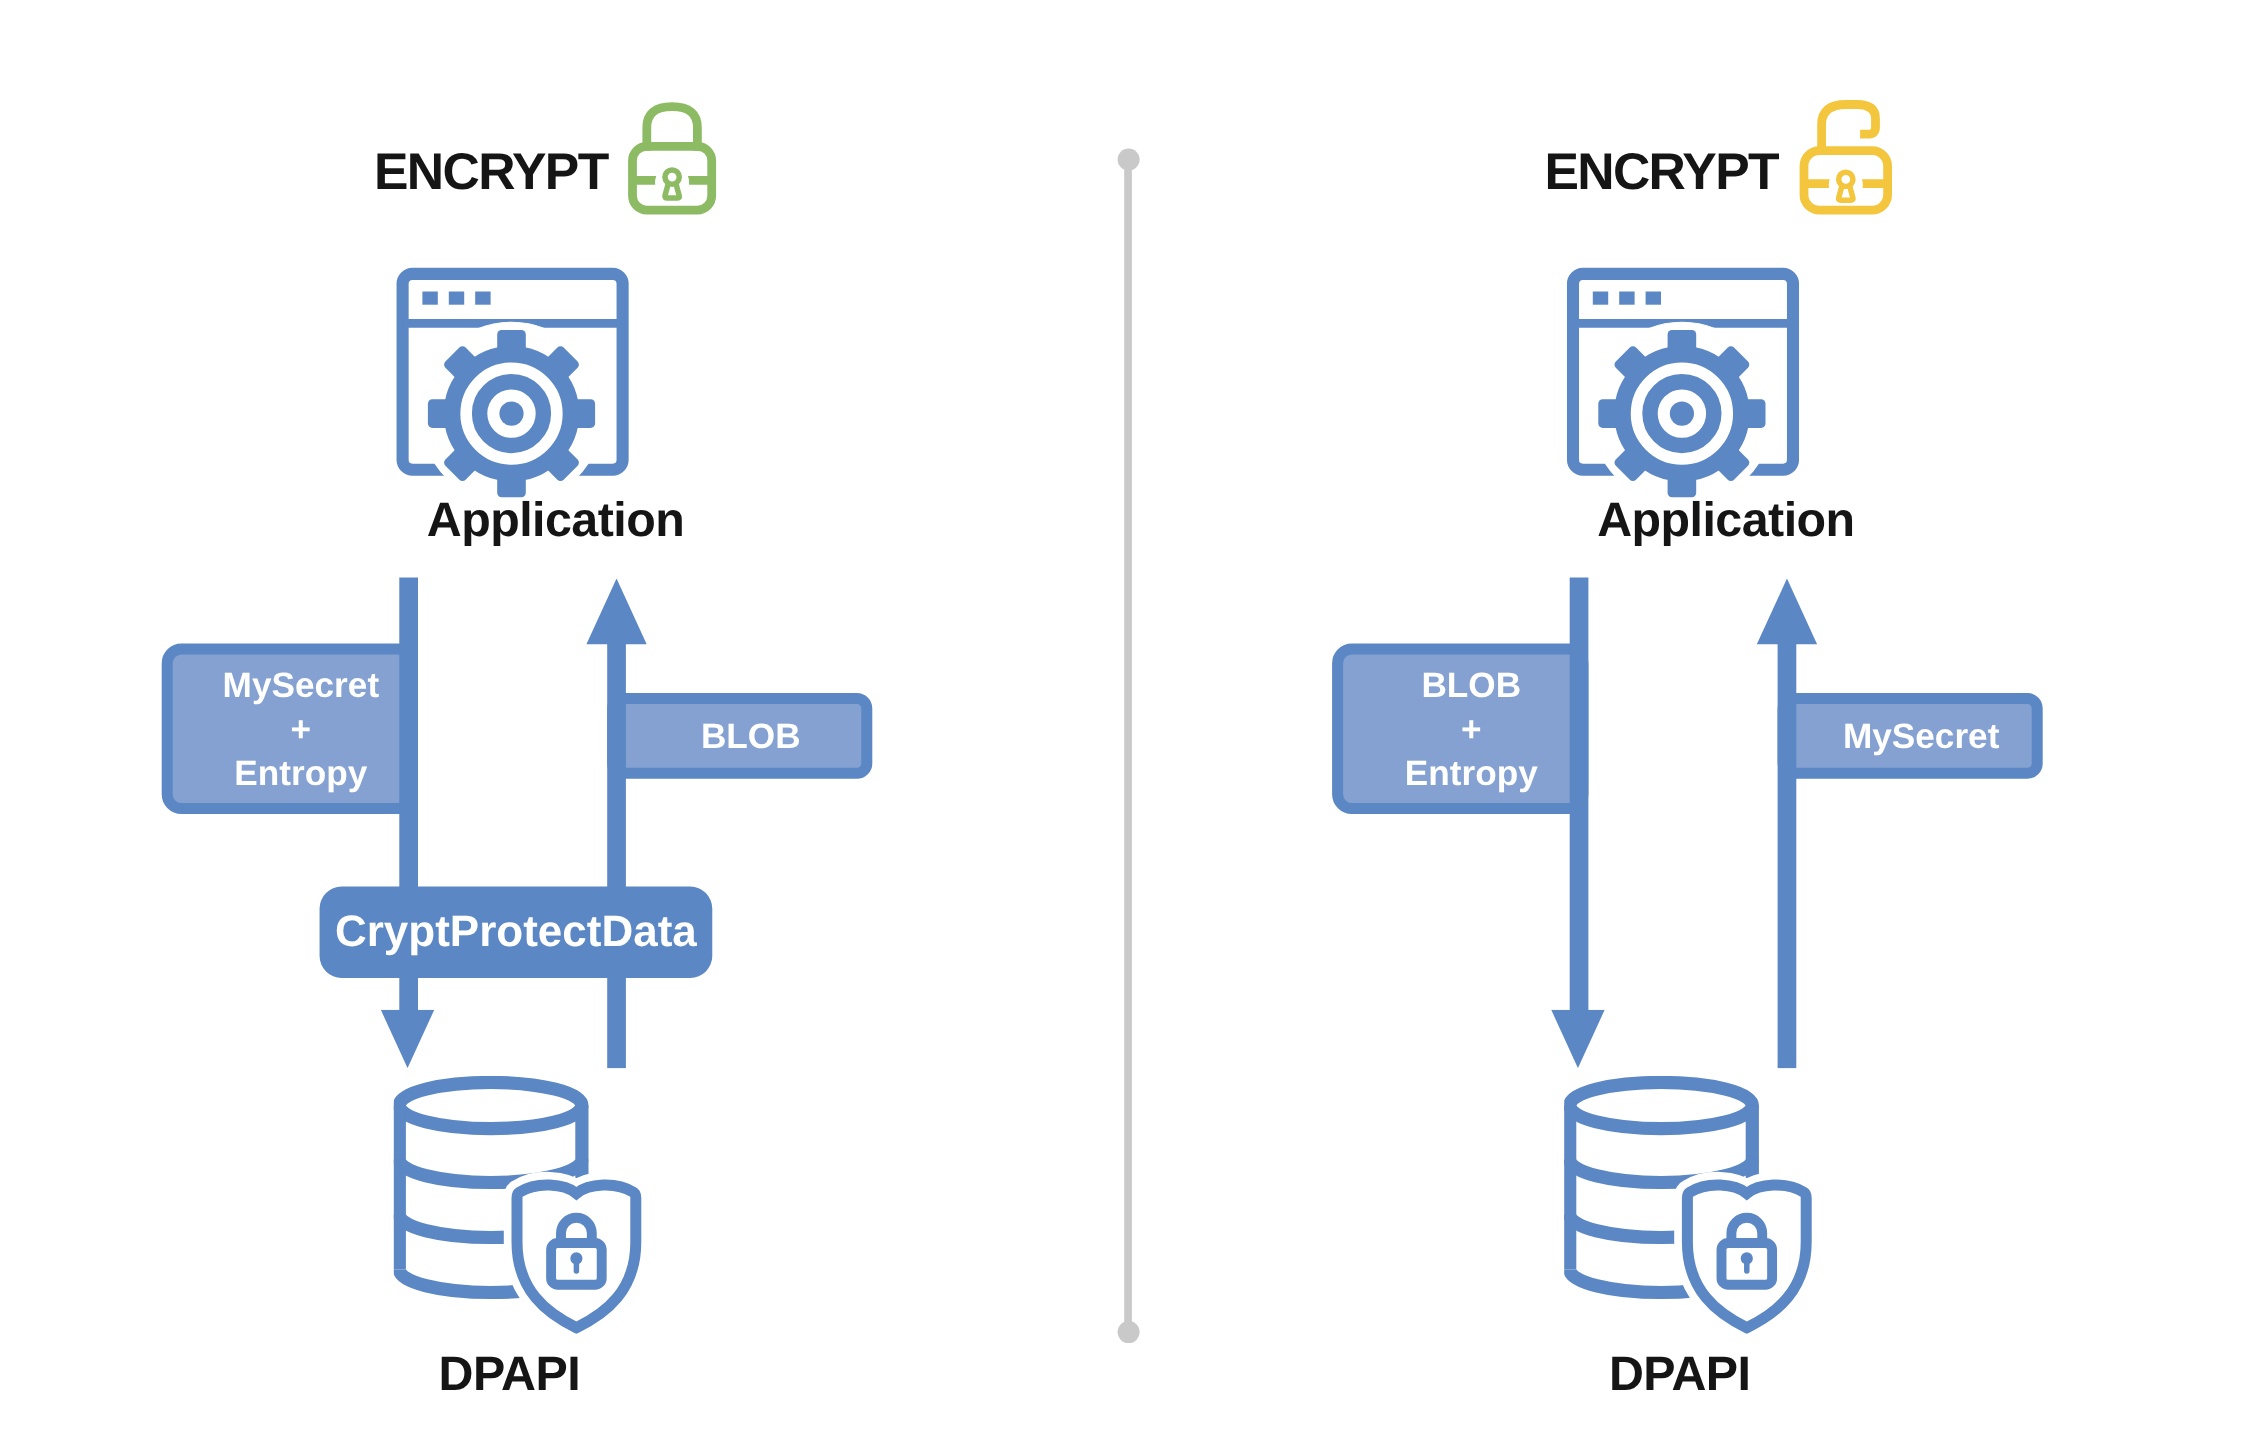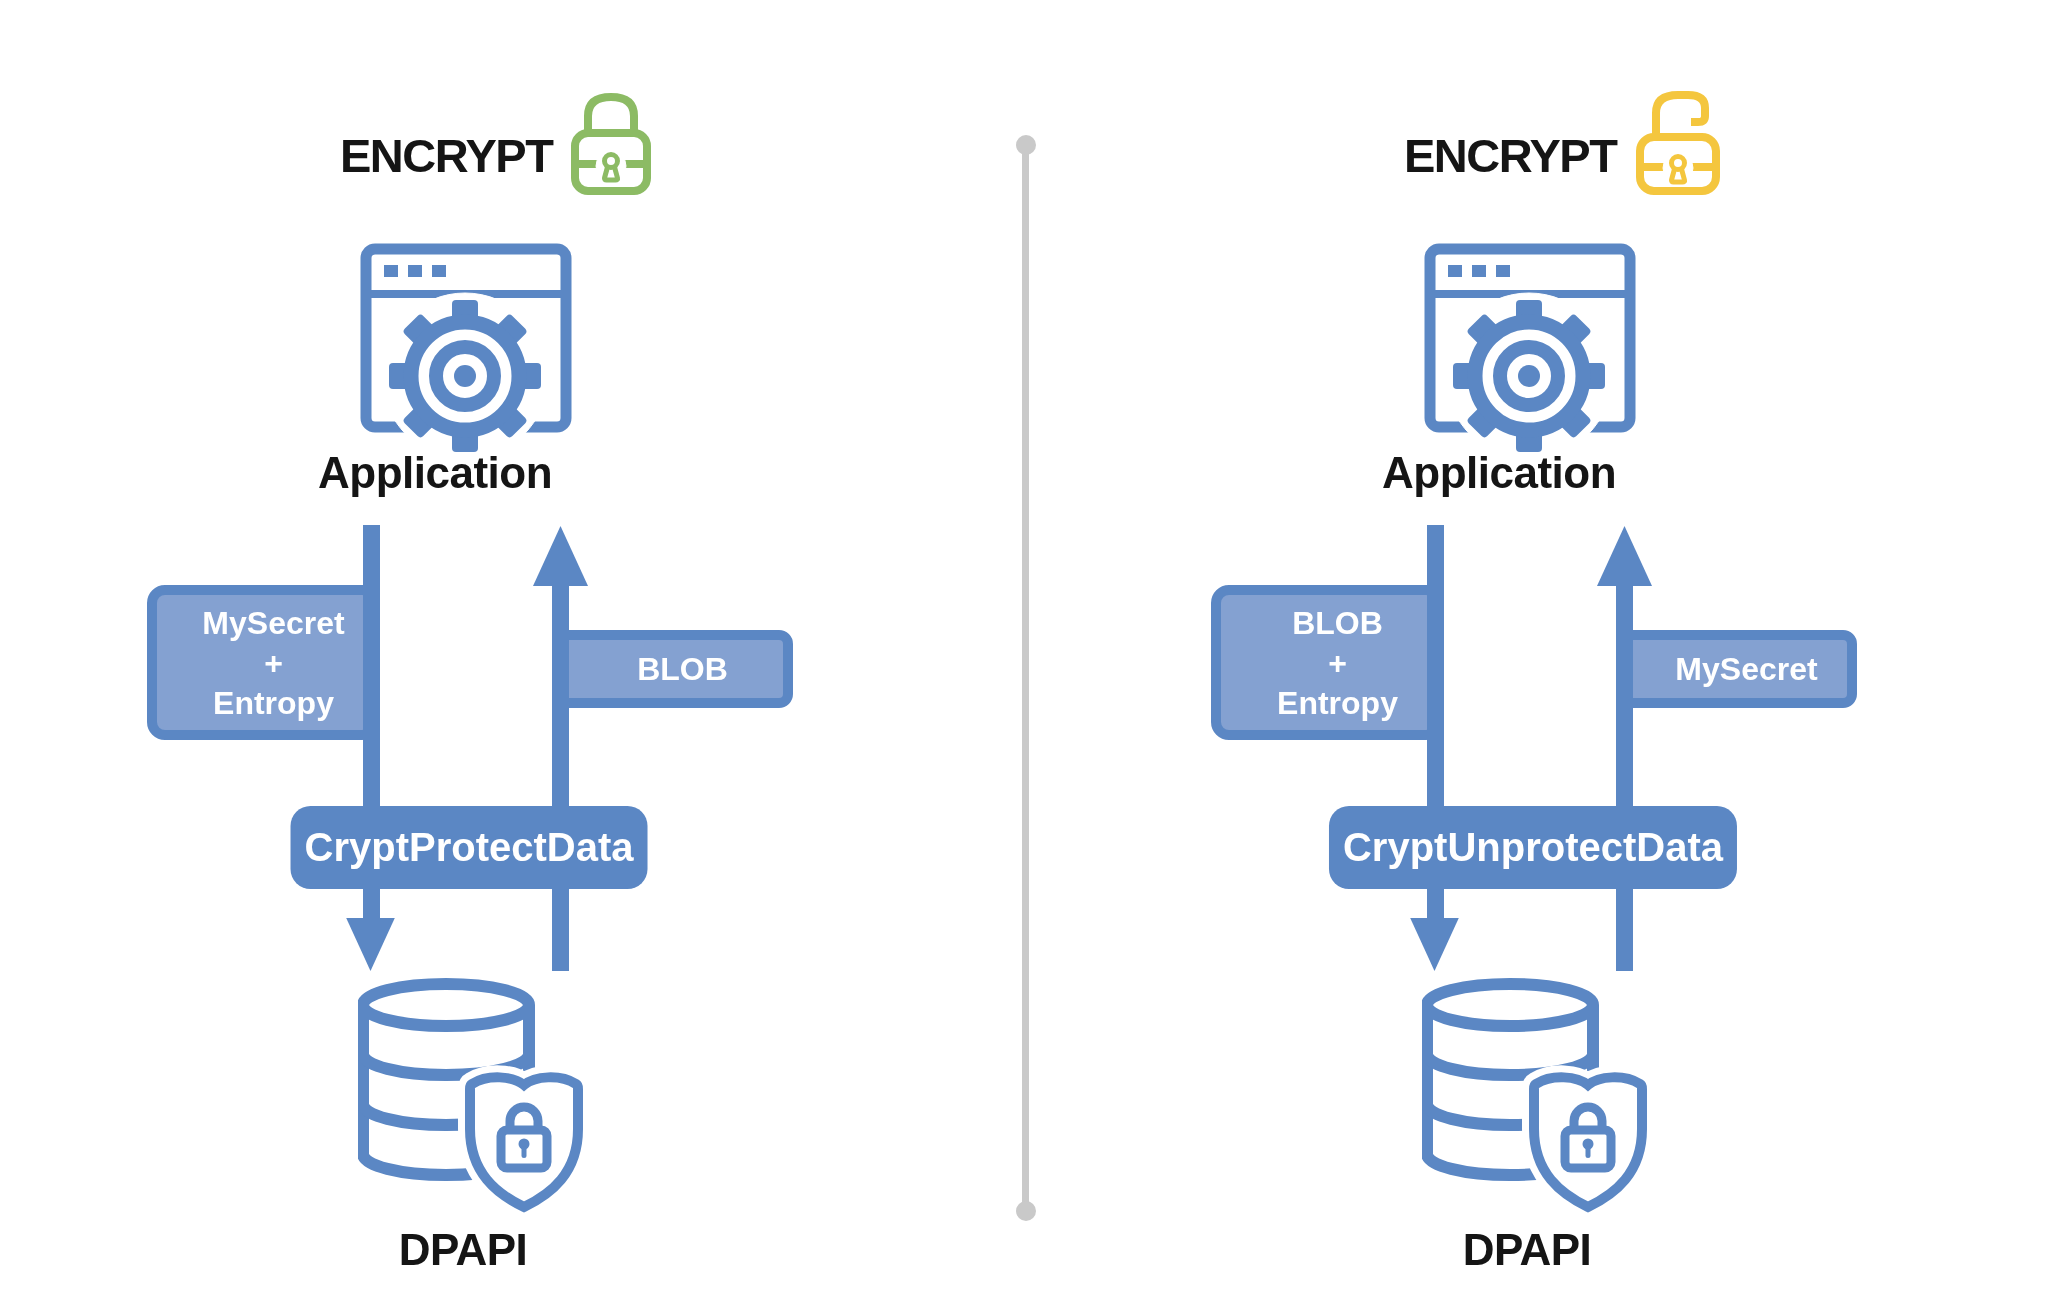--- a/index.html
+++ b/index.html
@@ -22,21 +22,21 @@
   .panel-right{left:1064px;}
 
   
   .title-row{position:absolute;left:340px;top:88px;height:109px;display:flex;align-items:center;gap:18px;}
   .panel-title{font-size:47px;font-weight:700;letter-spacing:-1.5px;color:var(--text-black);padding-top:26px;white-space:nowrap;}
   .lock-icon{width:82px;height:107px;display:block;}
   .lock-icon.open{width:90px;}
 
   
   .app-icon{position:absolute;left:360px;top:242px;width:212px;height:214px;}
-  .app-label{position:absolute;left:318px;top:448px;width:272px;text-align:left;
+  .app-label{position:absolute;left:350px;top:448px;width:272px;text-align:right;
              font-size:44px;font-weight:700;letter-spacing:-0.5px;color:var(--text-black);}
 
   
   .shaft{position:absolute;width:17px;background:var(--blue);z-index:3;}
   .down-shaft{left:363px;top:525px;height:397px;}
   .up-shaft{left:552px;top:583px;height:388px;}
   .arrowhead{position:absolute;z-index:5;display:block;}
   .up-arrowhead{left:533px;top:526px;width:55px;height:60px;}
   .down-arrowhead{left:343px;top:918px;width:55px;height:53px;}
 
@@ -207,21 +207,20 @@
 
     <div class="io-box input-box">
       <div class="io-line">BLOB</div>
       <div class="io-line">+</div>
       <div class="io-line">Entropy</div>
     </div>
     <div class="io-box output-box">
       <div class="io-line">MySecret</div>
     </div>
 
-    <div class="function-box">CryptUnprotectData</div>
 
     <svg class="db-icon" viewBox="0 0 237 242">
       <g class="stroke-blue" stroke-width="12">
         <ellipse cx="88" cy="27" rx="83" ry="21"></ellipse>
         <path d="M5,27 V176"></path>
         <path d="M171,27 V176"></path>
         <path d="M5,76 A83,21 0 0 0 171,76"></path>
         <path d="M5,126 A83,21 0 0 0 171,126"></path>
         <path d="M5,176 A83,21 0 0 0 171,176"></path>
       </g>

